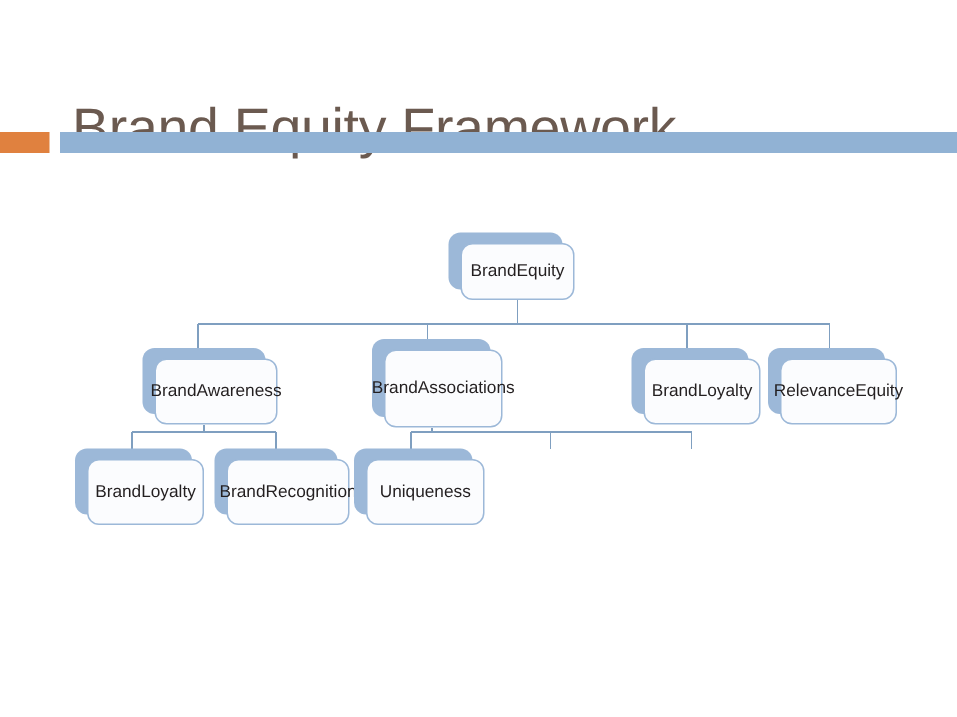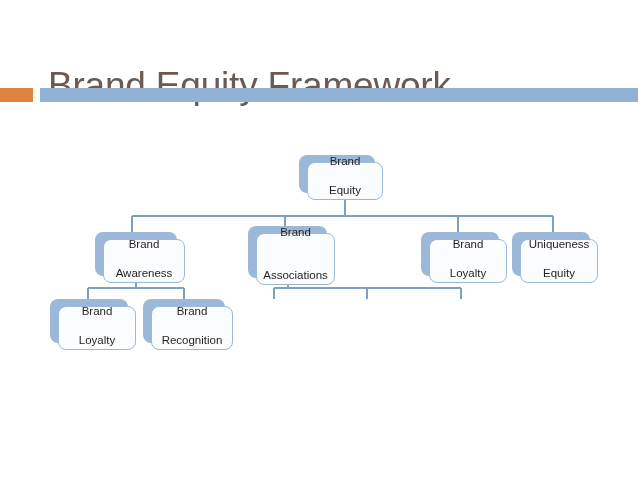--- a/index.html
+++ b/index.html
@@ -89,27 +89,26 @@
     left: 8px;
     top: 7px;
     width: 100%;
     height: 100%;
     box-sizing: border-box;
     background: #fbfcfe;
     border: 1px solid #9cb8d8;
     border-radius: 8px;
     display: flex;
     align-items: center;
-    justify-content: flex-end;
+    justify-content: center;
     text-align: center;
     color: #231f20;
     font-size: 11.5px;
     line-height: 1.25;
     padding: 2px 4px;
-    flex-direction: column;
   }
   .node .face.big      { font-size: 11.5px; }
 </style>
 </head>
 <body>
 
 <div id="slide-title">Brand Equity Framework</div>
 
 <div id="title-rule">
   <div id="rule-accent"></div>
@@ -176,40 +175,46 @@
     <div class="face">
       <span>Brand</span>
         <br>
       <span>Loyalty</span>
     </div>
   </div>
 
   <div class="node" style="left:512px; top:232px; width:78px; height:44px;">
     <div class="shadow"></div>
     <div class="face">
+      <span>Relevance</span>
+        <br>
+      <span>Equity</span>
+    </div>
+  </div>
+
+  <div class="node" style="left:50px; top:299px; width:78px; height:44px;">
+    <div class="shadow"></div>
+    <div class="face">
+      <span>Brand</span>
+        <br>
+      <span>Loyalty</span>
+    </div>
+  </div>
+
+  <div class="node" style="left:143px; top:299px; width:82px; height:44px;">
+    <div class="shadow"></div>
+    <div class="face">
+      <span>Brand</span>
+        <br>
+      <span>Recognition</span>
+    </div>
+  </div>
+
+  <div class="node" style="left:236px; top:299px; width:79px; height:44px;">
+    <div class="shadow"></div>
+    <div class="face">
       <span>Uniqueness</span>
-        <br>
-      <span>Equity</span>
-    </div>
-  </div>
-
-  <div class="node" style="left:50px; top:299px; width:78px; height:44px;">
-    <div class="shadow"></div>
-    <div class="face">
-      <span>Brand</span>
-        <br>
-      <span>Loyalty</span>
-    </div>
-  </div>
-
-  <div class="node" style="left:143px; top:299px; width:82px; height:44px;">
-    <div class="shadow"></div>
-    <div class="face">
-      <span>Brand</span>
-        <br>
-      <span>Recognition</span>
-    </div>
-  </div>
-
+    </div>
+  </div>
 
 
 
 </div>
 
 </body></html>

